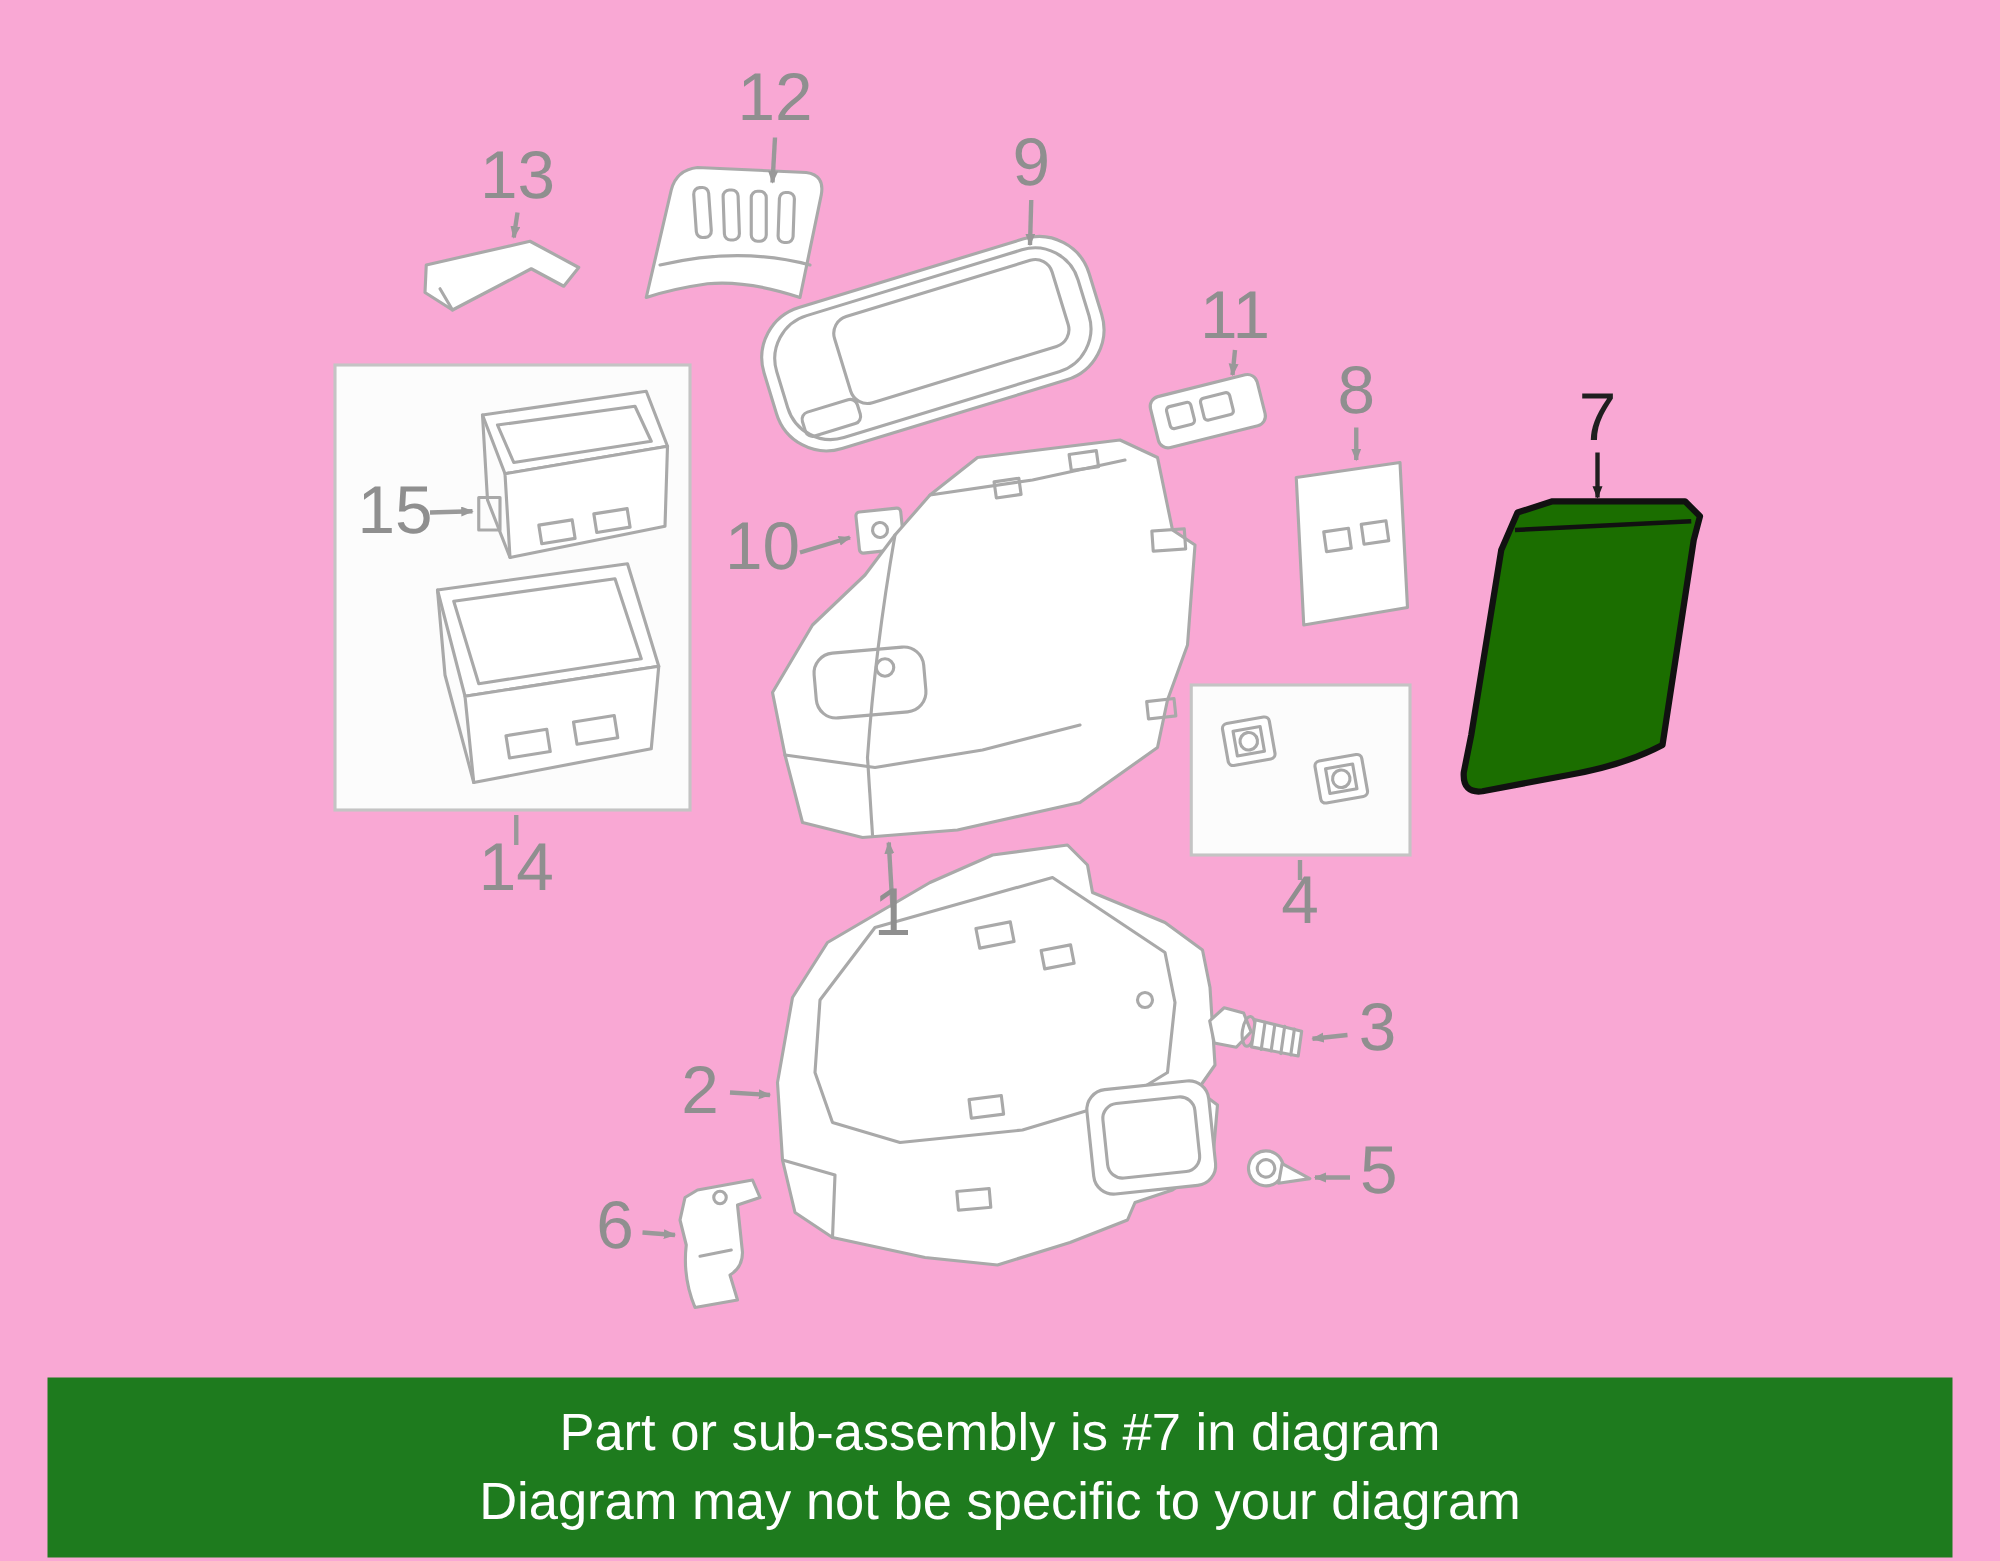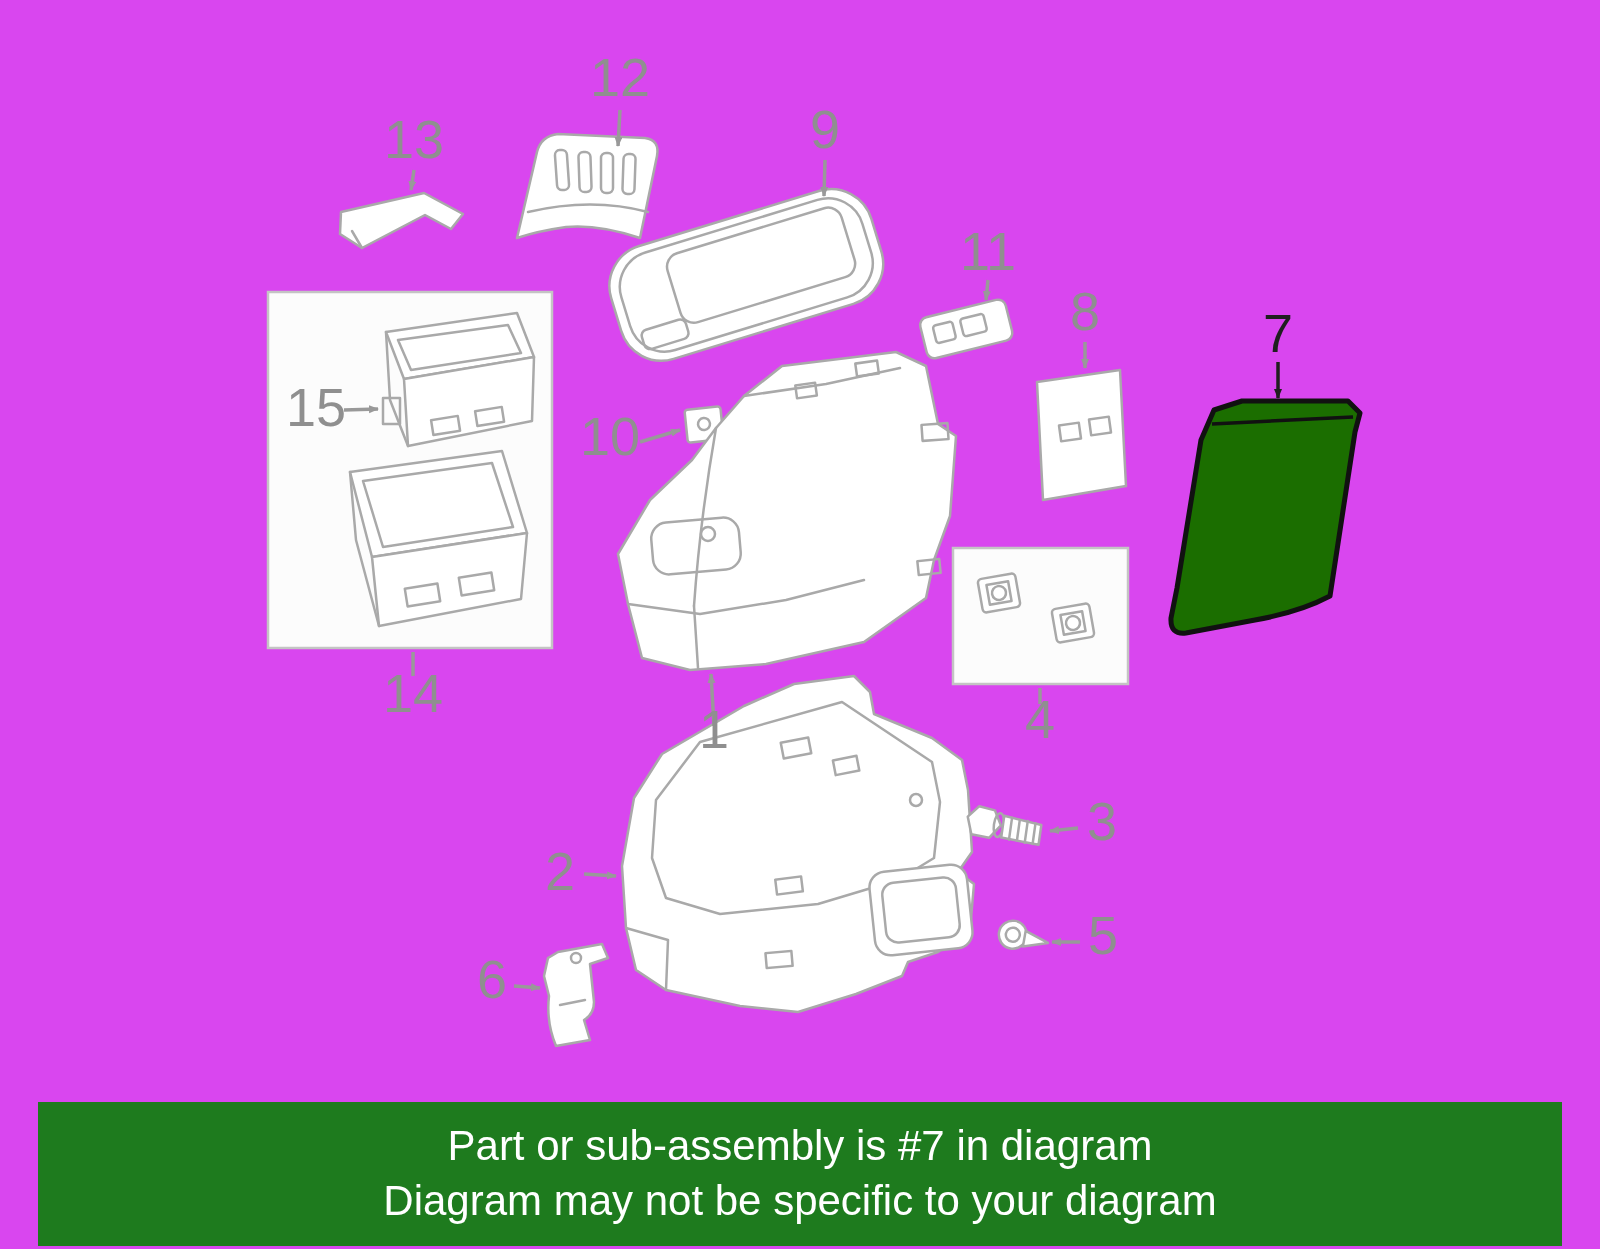--- a/index.html
+++ b/index.html
@@ -1,17 +1,17 @@
 <!DOCTYPE html>
 <html><head>
 <meta charset="utf-8">
 <style>
   html,body { margin:0; padding:0; background:#ffffff; }
   .screen {
-    position:relative; width:1600px; height:1249px; background:#d946ef;
+    position:relative; width:1600px; height:1249px; background:#f9a8d4;
     overflow:hidden; font-family:"Liberation Sans", sans-serif;
   }
   svg { position:absolute; left:0; top:0; }
   .o  { stroke:#a9a9a9; stroke-width:2.5; fill:none; stroke-linejoin:round; stroke-linecap:round; }
   .o rect, .o circle, .o ellipse, .o path, .o polygon { stroke:#a9a9a9; stroke-width:2.5; fill:none; stroke-linejoin:round; }
   .ow { fill:#ffffff !important; }
   .box { stroke:#c4c4c4; stroke-width:2.5; fill:#fcfcfc; }
   .lead { stroke:#999999; stroke-width:3.5; fill:none; }
   .lead-dark { stroke:#1f1f1f; stroke-width:3.5; fill:none; }
   .part-label { font-family:"Liberation Sans", sans-serif; font-size:54px; fill:#8f8f8f; text-anchor:middle; }

